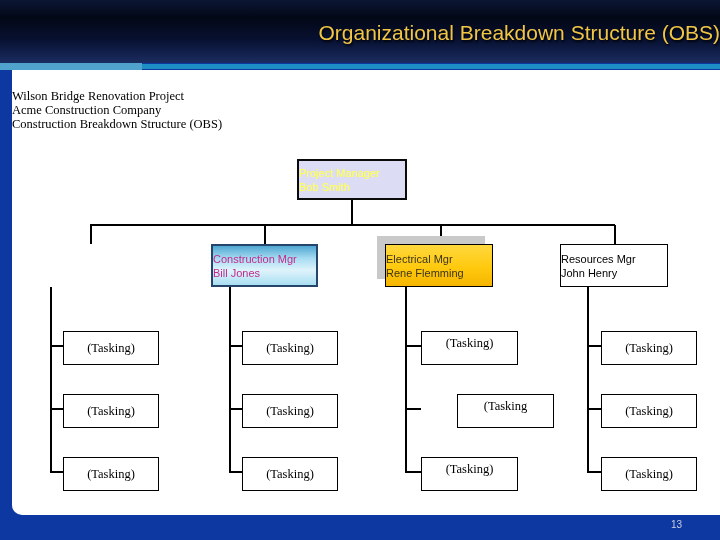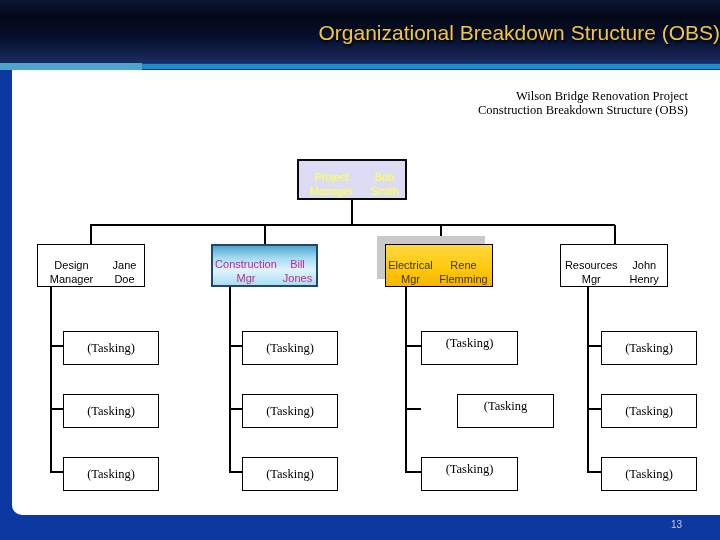--- a/index.html
+++ b/index.html
@@ -14,26 +14,26 @@
 
   
   .rule-base{position:absolute;left:0;top:64px;width:720px;height:5px;background:#1E8FC4;}
   .rule-left{position:absolute;left:0;top:63px;width:142px;height:7px;background:#4FA3CC;}
 
   
   .content{position:absolute;left:12px;top:70px;width:708px;height:445px;background:#FFFFFF;
     border-bottom-left-radius:10px;}
 
   
-  .subtitle{position:absolute;left:12px;top:89px;width:676px;text-align:right;
+  .subtitle{position:absolute;left:12px;top:89px;width:676px;text-align:left;
     font-family:"Liberation Serif",serif;font-size:12.5px;line-height:14px;color:#000;}
 
   
-  .box{position:absolute;box-sizing:border-box;display:flex;flex-direction:row;
-    align-items:flex-end;justify-content:center;text-align:center;}
+  .box{position:absolute;box-sizing:border-box;display:flex;flex-direction:column;
+    align-items:flex-start;justify-content:center;text-align:center;}
   .mgr{top:244px;height:43px;font-size:11px;line-height:14px;}
   .box-pm{left:297px;top:159px;width:110px;height:41px;background:#DCDCF5;border:2px solid #0A0A0A;
     color:#FFFF55;font-size:11px;line-height:14px;text-shadow:0 0 1px rgba(255,255,140,0.6);}
   .box-design{left:37px;width:108px;background:#FFFFFF;border:1.5px solid #000;color:#000;}
   .box-construction{left:211px;width:107px;border:2px solid #25456B;color:#C32A8C;
     background:linear-gradient(180deg,#4FA6D2 0%,#A6DCF2 32%,#DFF3FB 62%,#A9DFF2 100%);}
   .box-elec-shadow{position:absolute;left:377px;top:236px;width:108px;height:43px;background:#C9C9C9;}
   .box-electrical{left:385px;width:108px;border:1.5px solid #000;color:#3C3418;
     background:linear-gradient(180deg,#FFD83E 0%,#FFC90E 55%,#F5B500 100%);}
   .box-resources{left:560px;width:108px;background:#FFFFFF;border:1.5px solid #000;color:#000;}
@@ -57,20 +57,21 @@
   <div class="header">
     <div class="title">Organizational Breakdown Structure (OBS)</div>
   </div>
   <div class="rule-base"></div>
   <div class="rule-left"></div>
 
   <div class="content"></div>
 
   <div class="subtitle">
     <div>Wilson Bridge Renovation Project</div>
+    <div>Acme Construction Company</div>
     <div>Construction Breakdown Structure (OBS)</div>
   </div>
 
   <div class="cline" style="left:351px;top:200px;width:1.5px;height:25px;"></div>
   <div class="cline" style="left:90px;top:224px;width:525px;height:1.5px;"></div>
   <div class="cline" style="left:90px;top:225px;width:1.5px;height:19px;"></div>
   <div class="cline" style="left:264px;top:225px;width:1.5px;height:19px;"></div>
   <div class="cline" style="left:440px;top:225px;width:1.5px;height:19px;"></div>
   <div class="cline" style="left:614px;top:225px;width:1.5px;height:19px;"></div>
 
@@ -93,24 +94,20 @@
 
   <div class="cline" style="left:587px;top:345px;width:14px;height:1.5px;"></div>
   <div class="cline" style="left:587px;top:408px;width:14px;height:1.5px;"></div>
   <div class="cline" style="left:587px;top:471px;width:14px;height:1.5px;"></div>
 
   <div class="box box-pm">
     <div>Project Manager</div>
     <div>Bob Smith</div>
   </div>
 
-  <div class="box mgr box-design">
-    <div>Design Manager</div>
-    <div>Jane Doe</div>
-  </div>
   <div class="box mgr box-construction">
     <div>Construction Mgr</div>
     <div>Bill Jones</div>
   </div>
   <div class="box-elec-shadow"></div>
   <div class="box mgr box-resources">
     <div>Resources Mgr</div>
     <div>John Henry</div>
   </div>
   <div class="box mgr box-electrical">

